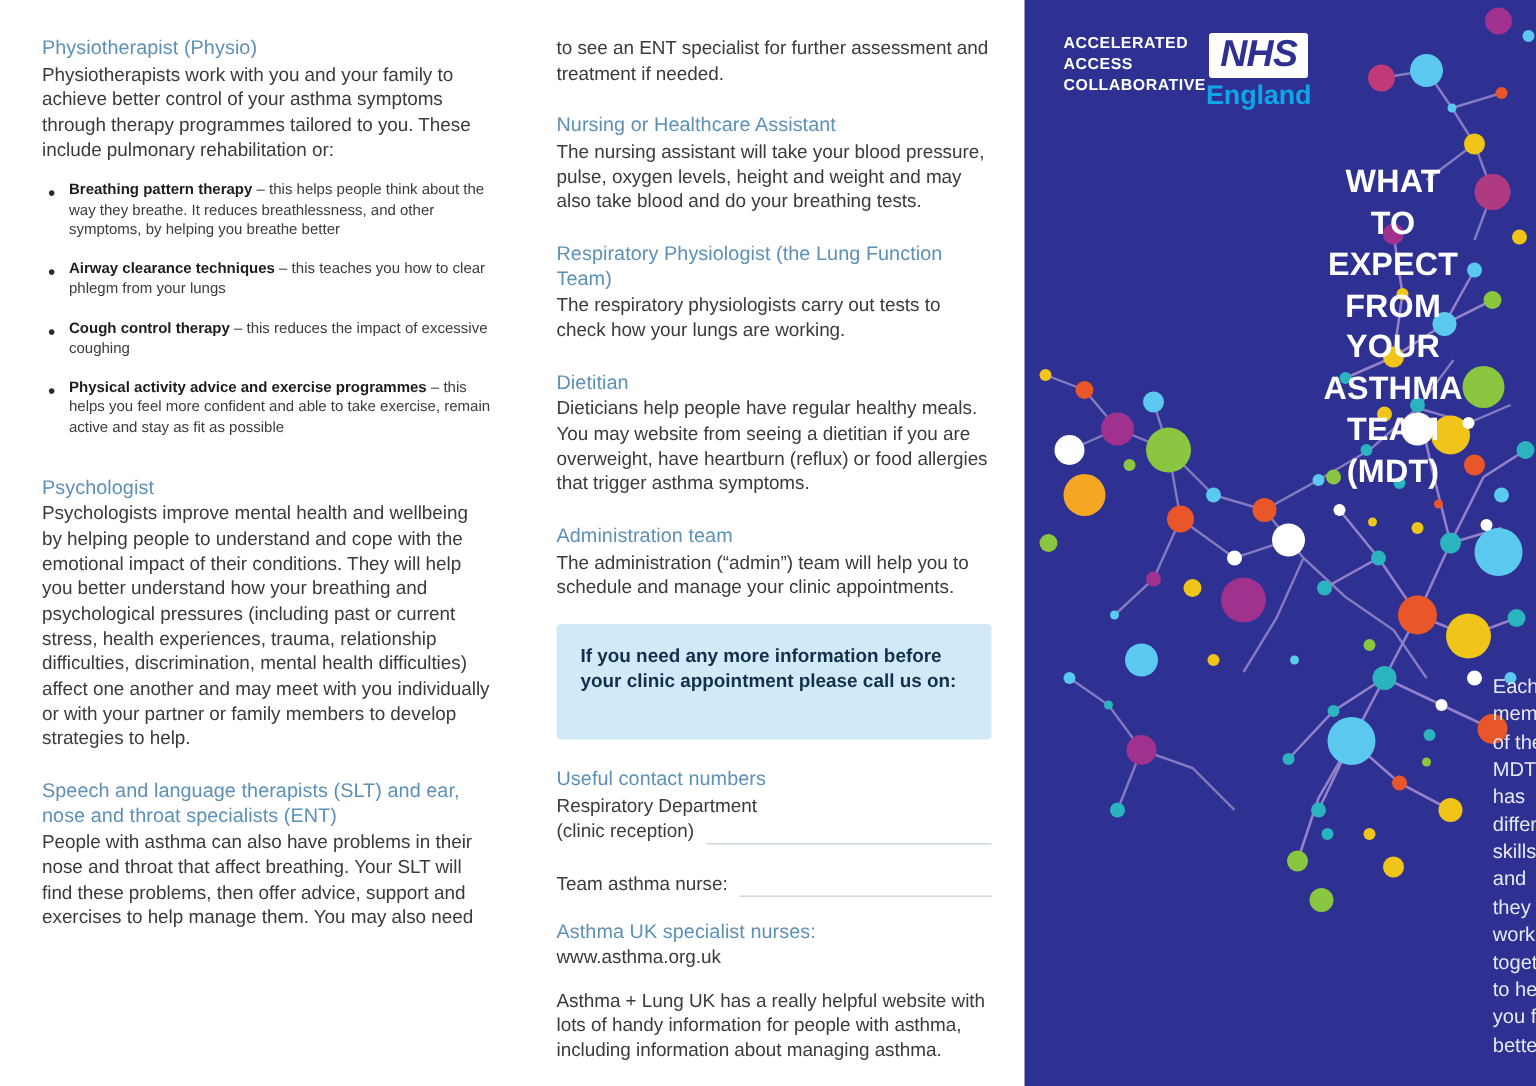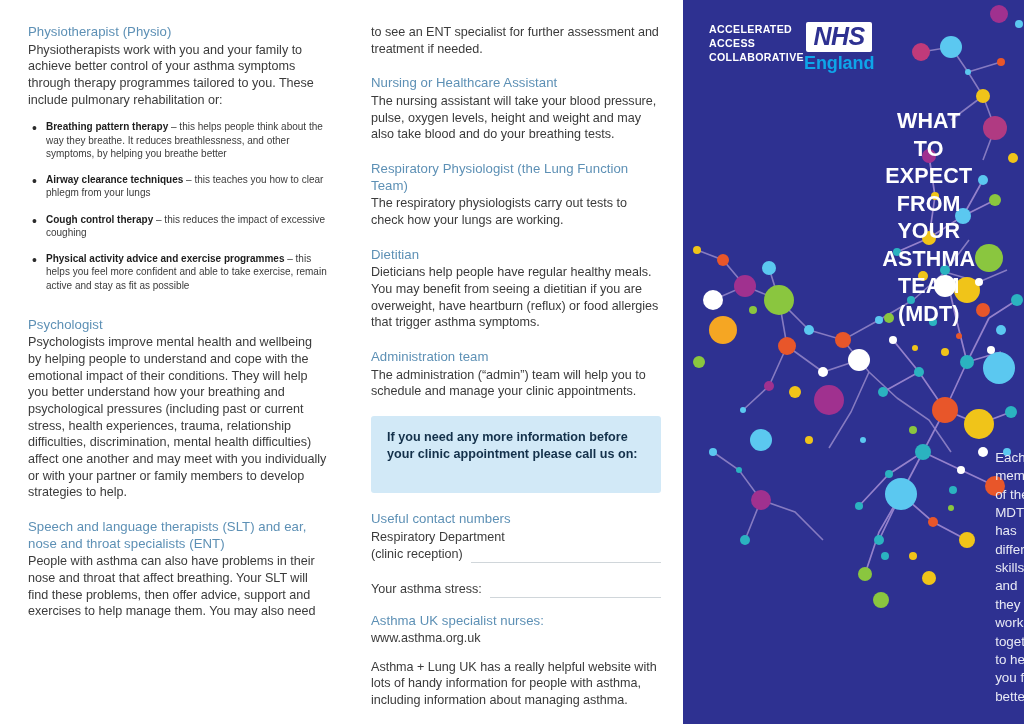--- a/index.html
+++ b/index.html
@@ -243,21 +243,21 @@
     <p class="body">The nursing assistant will take your blood pressure, pulse, oxygen levels, height and weight and may also take blood and do your breathing tests.</p>
 
     <div class="gap-s"></div>
 
     <h2 class="sec">Respiratory Physiologist (the Lung Function Team)</h2>
     <p class="body">The respiratory physiologists carry out tests to check how your lungs are working.</p>
 
     <div class="gap-s"></div>
 
     <h2 class="sec">Dietitian</h2>
-    <p class="body">Dieticians help people have regular healthy meals. You may benefit from seeing a dietitian if you are overweight, have heartburn (reflux) or food allergies that trigger asthma symptoms.</p>
+    <p class="body">Dieticians help people have regular healthy meals. You may website from seeing a dietitian if you are overweight, have heartburn (reflux) or food allergies that trigger asthma symptoms.</p>
 
     <div class="gap-s"></div>
 
     <h2 class="sec">Administration team</h2>
     <p class="body tight">The administration (“admin”) team will help you to schedule and manage your clinic appointments.</p>
 
     <div class="callout">
       <p>If you need any more information before your clinic appointment please call us on:</p>
     </div>
 
@@ -265,21 +265,21 @@
     <div class="contact-block">
       <div class="fill-row">
         <span class="lbl">Respiratory Department</span>
       </div>
       <div class="fill-row line2">
         <span class="lbl">(clinic reception)</span>
         <span class="rule"></span>
       </div>
       <div style="height:18px"></div>
       <div class="fill-row">
-        <span class="lbl">Your asthma stress:</span>
+        <span class="lbl">Team asthma nurse:</span>
         <span class="rule"></span>
       </div>
     </div>
 
     <div class="gap-l"></div>
 
     <h2 class="sec">Asthma UK specialist nurses:</h2>
     <p class="body">www.asthma.org.uk</p>
     <p class="body tight">Asthma + Lung UK has a really helpful website with lots of handy information for people with asthma, including information about managing asthma.</p>
   </div>

